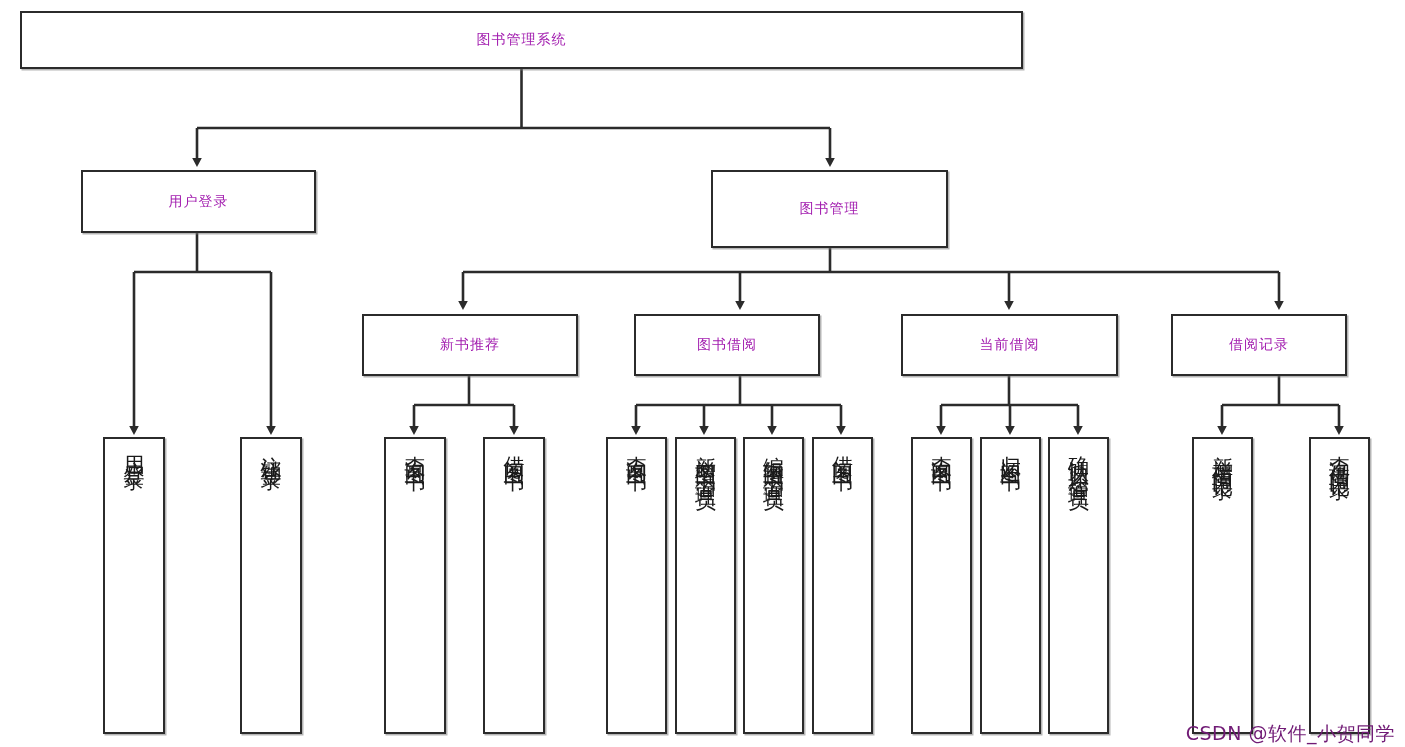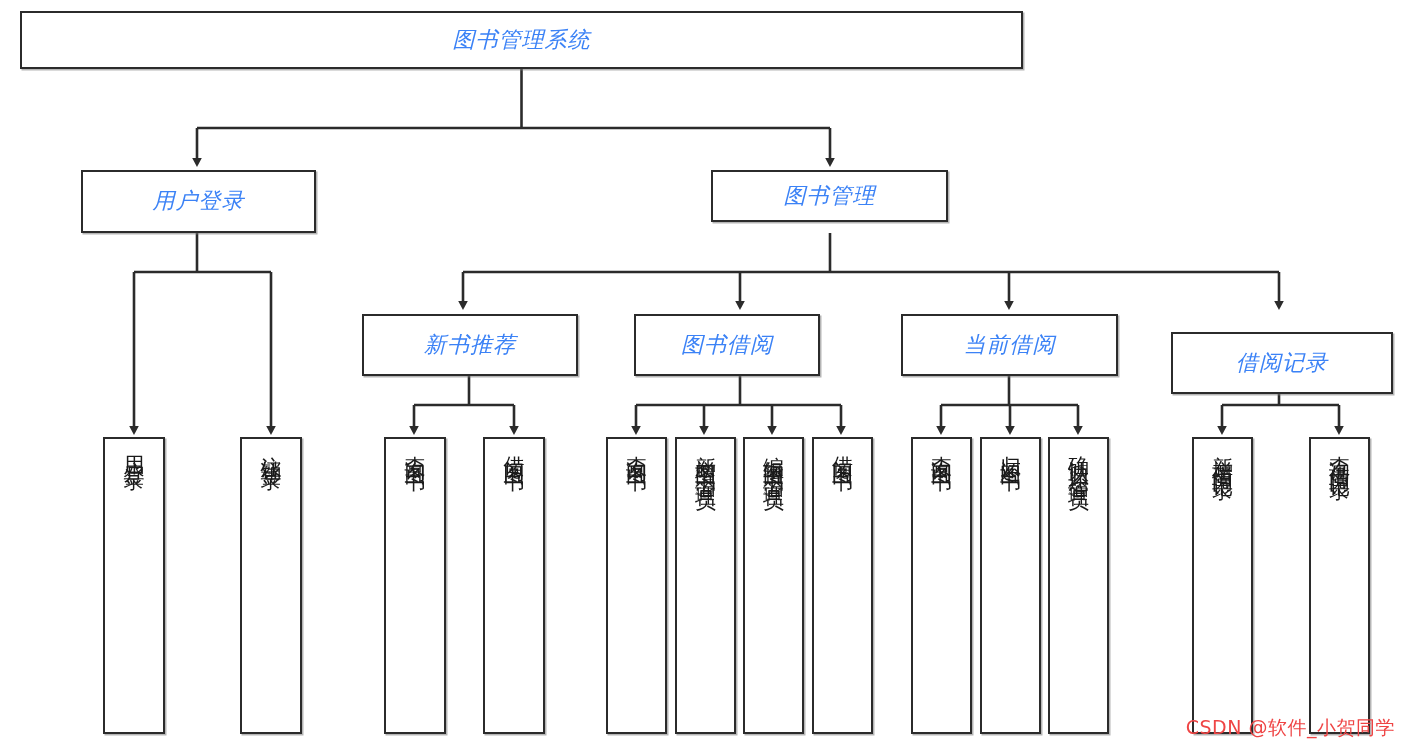--- a/index.html
+++ b/index.html
@@ -30,48 +30,47 @@
     position: absolute;
     box-sizing: border-box;
     background: #ffffff;
     border: 2.5px solid #2b2b2b;
     box-shadow: 1.5px 1.5px 0 rgba(120,120,120,0.55);
     display: flex;
     align-items: center;
     justify-content: center;
   }
   .node-label-h {
-    font-size: 22px;
-    color: #3b82f6;
+    font-size: 14px;
+    color: #a21caf;
     letter-spacing: 1px;
     white-space: nowrap;
     line-height: 1.1;
-    font-style: italic;
   }
   .node-box.vertical {
     align-items: flex-start;
     justify-content: center;
     padding-top: 0;
   }
   .node-label-v {
     font-size: 21px;
     color: #1a1a1a;
     writing-mode: vertical-rl;
     text-orientation: upright;
     letter-spacing: 5px;
     line-height: 1.05;
     white-space: nowrap;
     display: block;
   }
   .watermark {
     position: absolute;
     right: 10px;
-    bottom: 6px;
+    bottom: 0;
     font-size: 19px;
-    color: #ef4444;
+    color: #701a75;
     letter-spacing: 0.5px;
     white-space: nowrap;
     pointer-events: none;
   }
 </style>
 </head>
 <body>
 
 <div id="diagram-root">
 
@@ -125,34 +124,34 @@
     </g>
   </svg>
 
   <div class="node-box" style="left:20px; top:11px; width:1003px; height:58px;">
     <span class="node-label-h">图书管理系统</span>
   </div>
 
   <div class="node-box" style="left:81px; top:170px; width:235px; height:63px;">
     <span class="node-label-h">用户登录</span>
   </div>
-  <div class="node-box" style="left:711px; top:170px; width:237px; height:52px;">
+  <div class="node-box" style="left:711px; top:170px; width:237px; height:78px;">
     <span class="node-label-h">图书管理</span>
   </div>
 
   <div class="node-box" style="left:362px; top:314px; width:216px; height:62px;">
     <span class="node-label-h">新书推荐</span>
   </div>
   <div class="node-box" style="left:634px; top:314px; width:186px; height:62px;">
     <span class="node-label-h">图书借阅</span>
   </div>
   <div class="node-box" style="left:901px; top:314px; width:217px; height:62px;text-align:center;">
     <span class="node-label-h">当前借阅</span>
   </div>
-  <div class="node-box" style="left:1171px; top:332px; width:222px; height:62px;">
+  <div class="node-box" style="left:1171px; top:314px; width:176px; height:62px;">
     <span class="node-label-h">借阅记录</span>
   </div>
 
   <div class="node-box vertical" style="left:103px; top:437px; width:62px; height:297px;">
     <span class="node-label-v">用户登录</span>
   </div>
   <div class="node-box vertical" style="left:240px; top:437px; width:62px; height:297px;">
     <span class="node-label-v">注销登录</span>
   </div>
 

